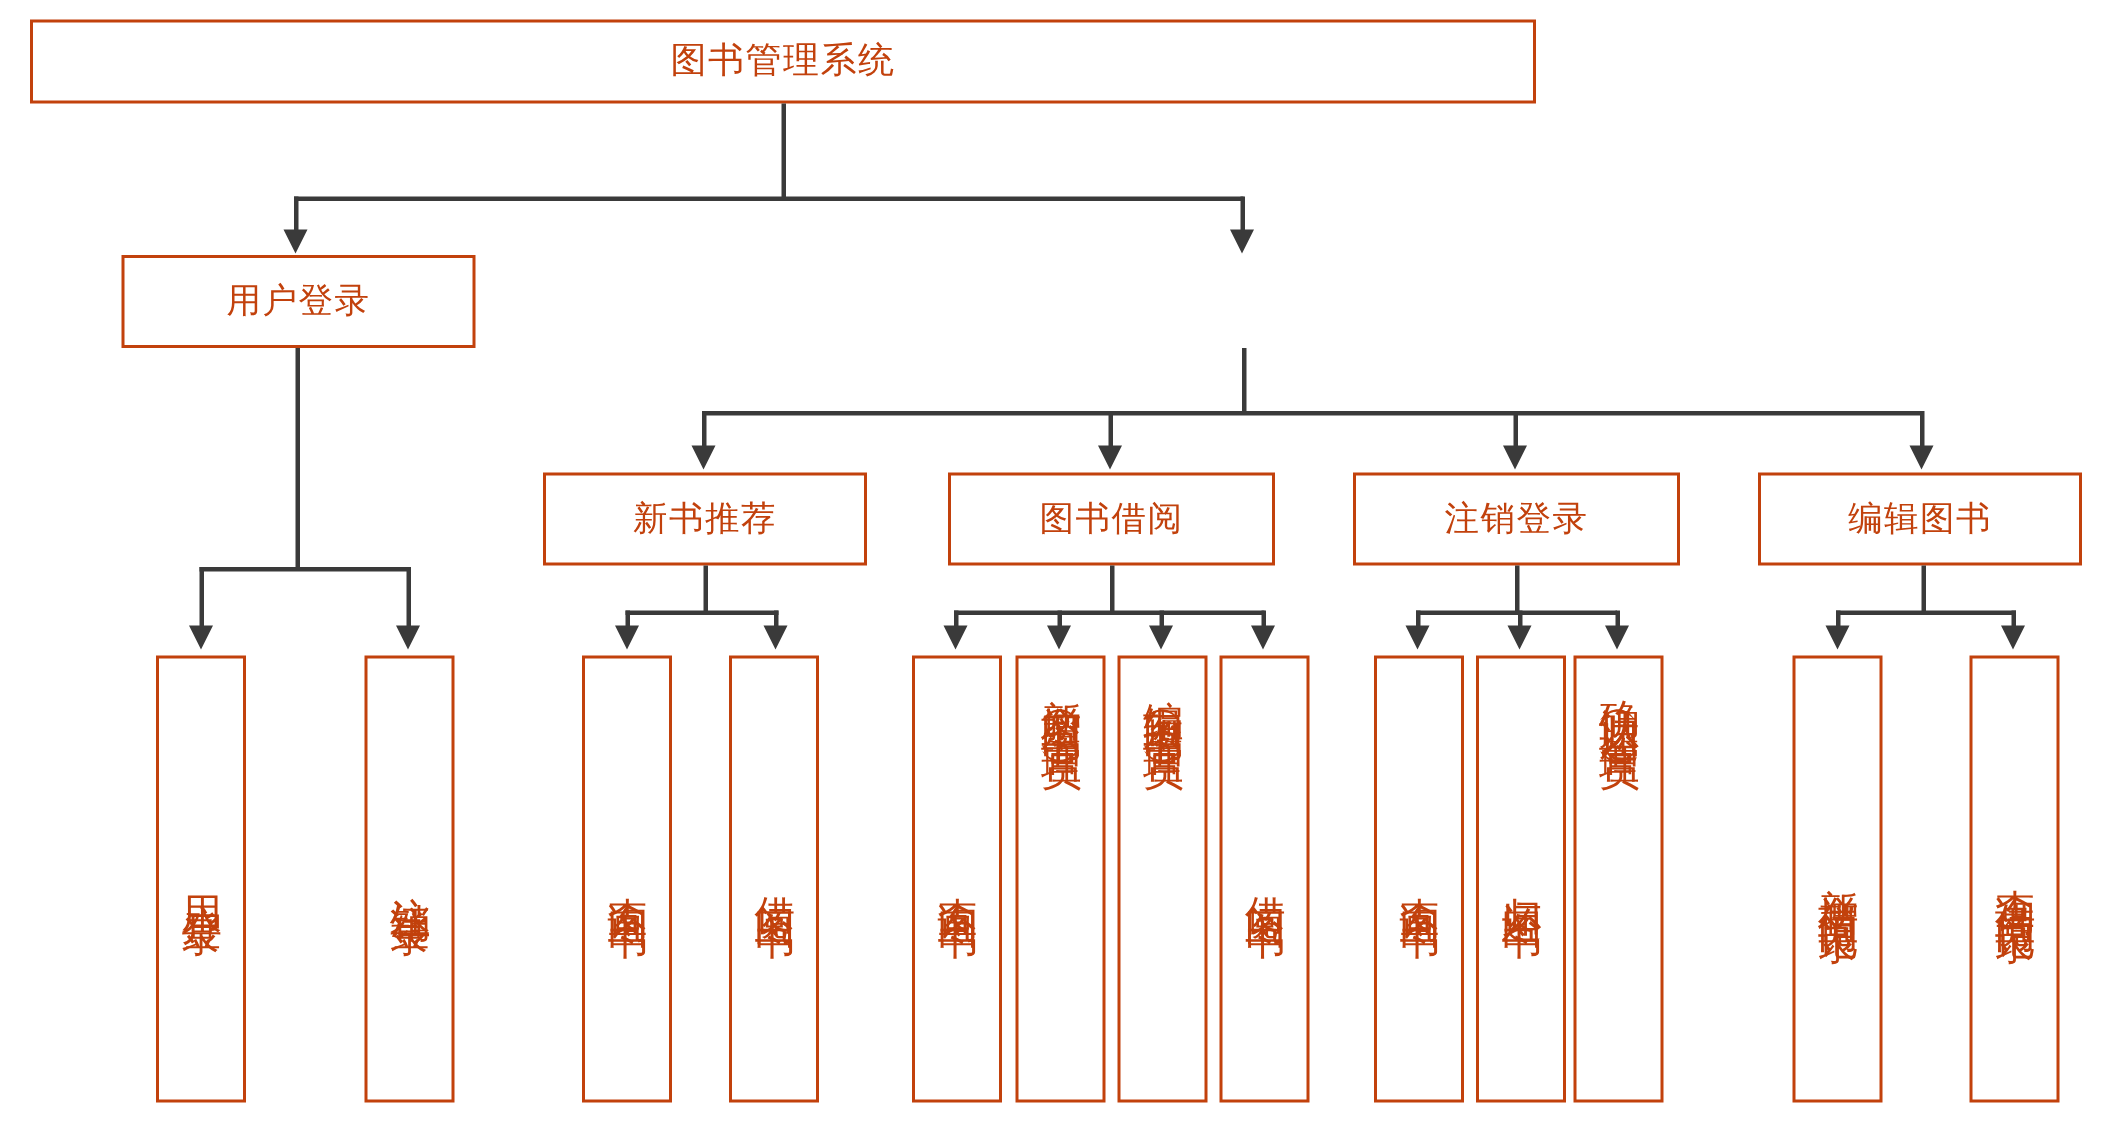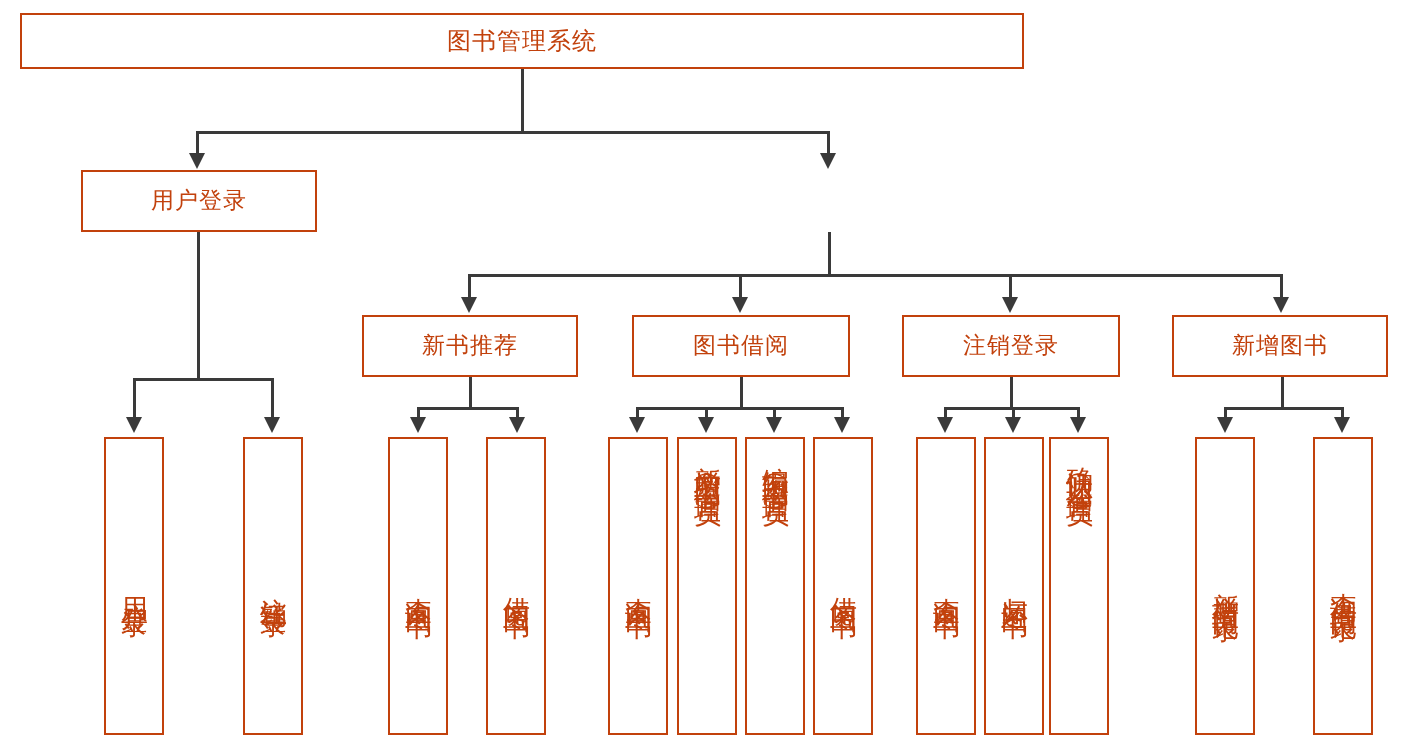--- a/index.html
+++ b/index.html
@@ -123,21 +123,21 @@
   <div class="node horiz" style="left:362px;top:315px;width:216px;height:62px;">
     <span class="lbl">新书推荐</span>
   </div>
   <div class="node horiz" style="left:632px;top:315px;width:218px;height:62px;">
     <span class="lbl">图书借阅</span>
   </div>
   <div class="node horiz" style="left:902px;top:315px;width:218px;height:62px;">
     <span class="lbl">注销登录</span>
   </div>
   <div class="node horiz" style="left:1172px;top:315px;width:216px;height:62px;">
-    <span class="lbl">新增图书</span>
+    <span class="lbl">编辑图书</span>
   </div>
 
   <div class="vline" style="left:469px;top:377px;height:32px;"></div>
   <div class="hline" style="left:417px;top:407px;width:102px;"></div>
   <div class="vline" style="left:417px;top:407px;height:12px;"></div>
   <div class="arrow" style="left:410px;top:417px;"></div>
   <div class="vline" style="left:516px;top:407px;height:12px;"></div>
   <div class="arrow" style="left:509px;top:417px;"></div>
 
   <div class="vline" style="left:740px;top:377px;height:32px;"></div>

